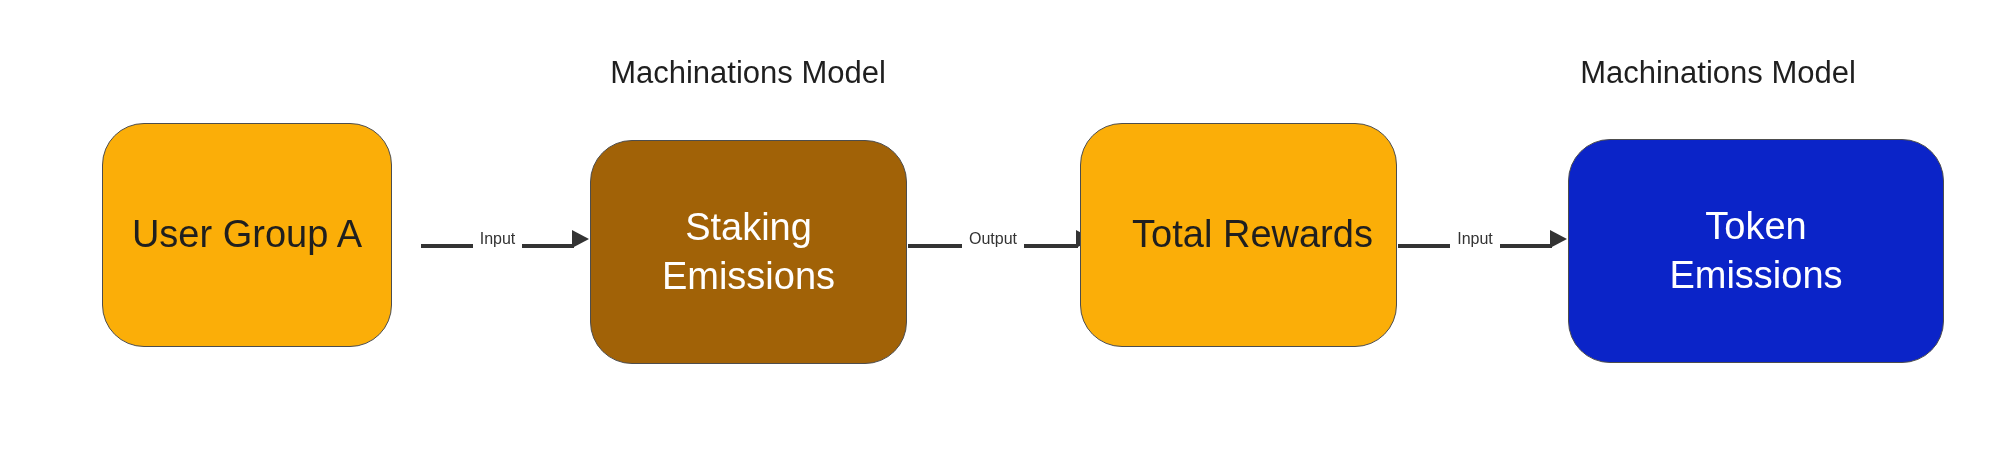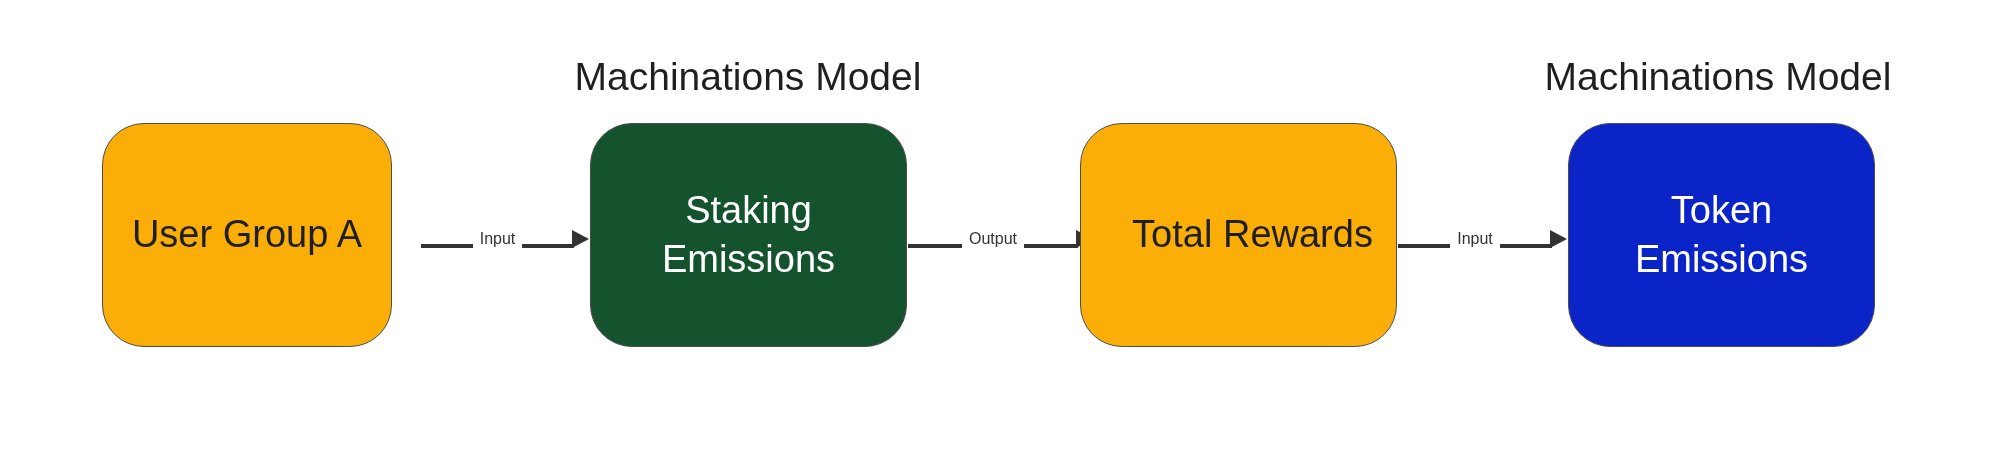--- a/index.html
+++ b/index.html
@@ -10,21 +10,21 @@
     background: #ffffff;
     overflow: hidden;
     font-family: "Liberation Sans", "DejaVu Sans", sans-serif;
   }
 
   
   .title {
     position: absolute;
     top: 56px;
     transform: translateX(-50%);
-    font-size: 39px;
+    font-size: 31px;
     line-height: 1.1;
     color: #1f1f1f;
     white-space: nowrap;
   }
   .t1 { left: 748px; }
   .t2 { left: 1718px; }
 
   
   .node {
     position: absolute;
@@ -33,21 +33,21 @@
     box-sizing: border-box;
     border: 1.5px solid #4d4d4d;
     border-radius: 42px;
     display: flex;
     align-items: center;
     justify-content: center;
   }
   .n1 { left: 102px;  width: 290px; }
   .n2 { left: 590px;  width: 317px; }
   .n3 { left: 1080px; width: 317px; }
-  .n4 { left: 1568px; width: 307px; }
+  .n4 { left: 1568px; width: 376px; margin-top: 16px; }
   .node-label {
     font-size: 38px;
     line-height: 1.3;
     text-align: center;
     white-space: nowrap;
   }
 
   
   .arrow {
     position: absolute;
@@ -88,21 +88,21 @@
     </div>
   </div>
 
   <div class="arrow a1">
     <div class="seg"></div>
     <span class="edge-label">Input</span>
     <div class="seg"></div>
     <div class="head"></div>
   </div>
 
-  <div class="node n2" style="background: #14532d;">
+  <div class="node n2" style="background: #a16207; margin-top: 17px;">
     <div class="node-label" style="color: rgb(255, 255, 255);">
       <div>Staking</div>
       <div>Emissions</div>
     </div>
   </div>
 
   <div class="arrow a2">
     <div class="seg"></div>
     <span class="edge-label">Output</span>
     <div class="seg"></div>

